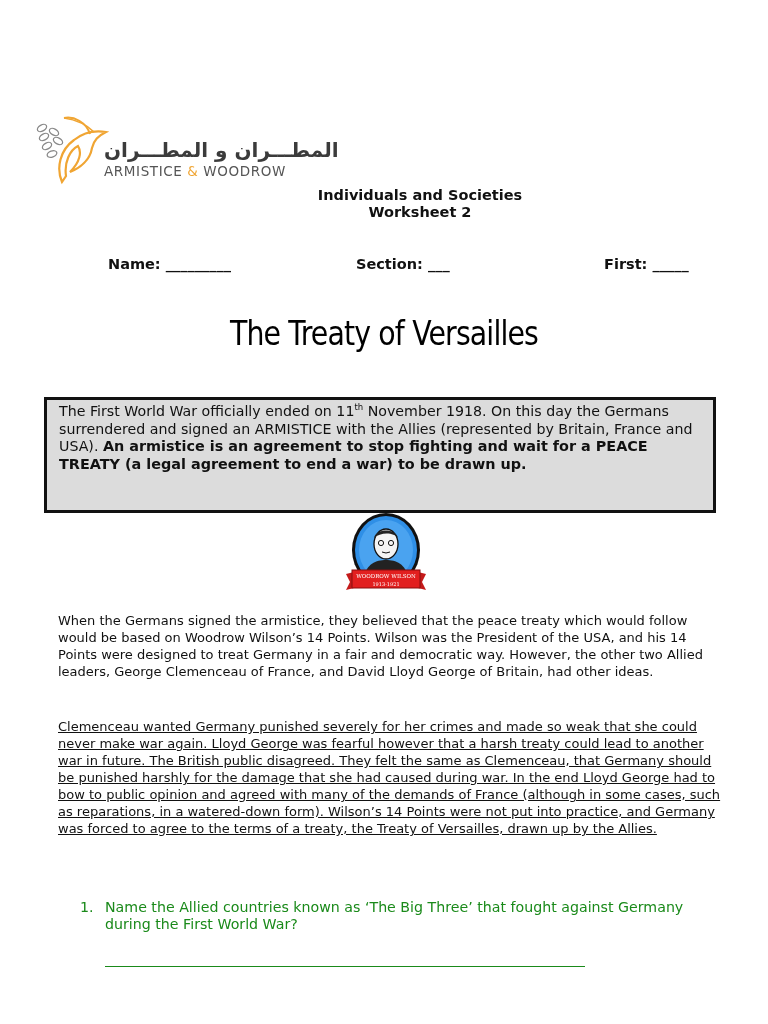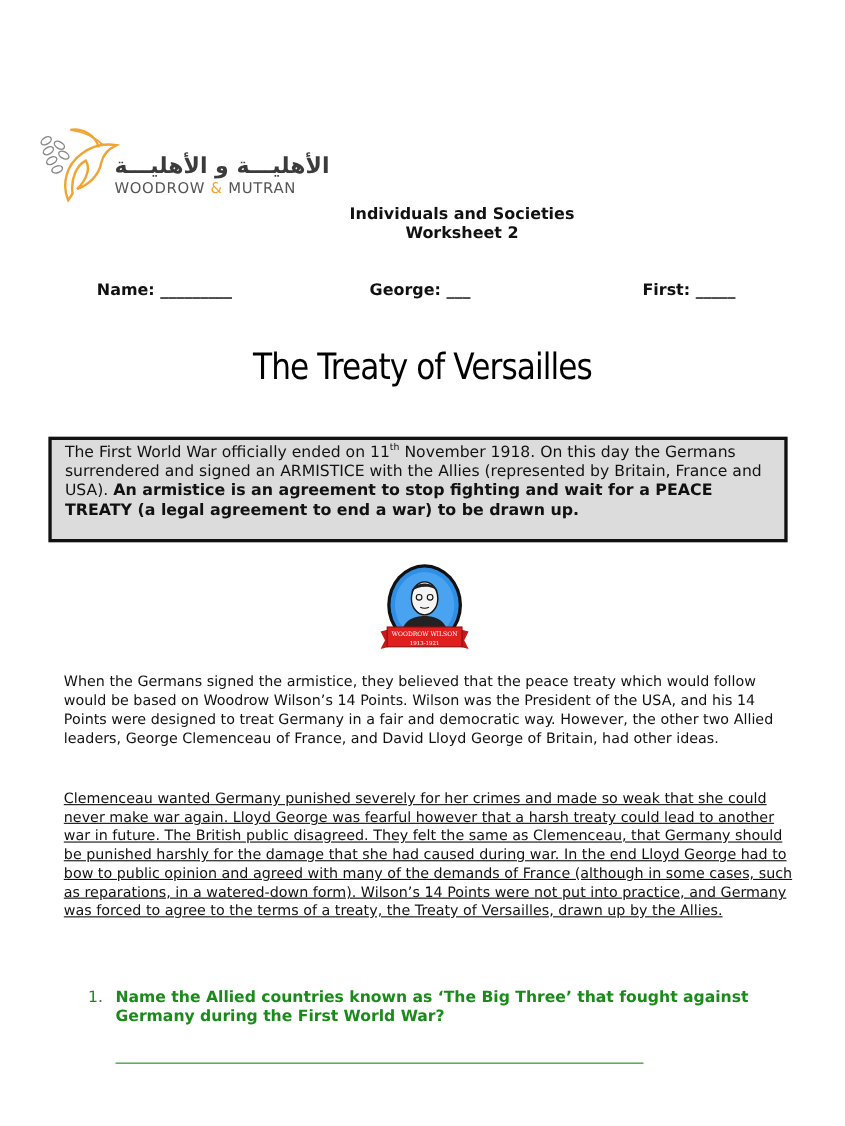--- a/index.html
+++ b/index.html
@@ -4,61 +4,61 @@
 <style>
   html, body { margin: 0; padding: 0; background: #ffffff; }
   body { width: 768px; height: 1024px; position: relative; overflow: hidden; font-family: "DejaVu Sans", sans-serif; color: #111; }
   .logo { position: absolute; left: 34px; top: 110px; width: 240px; height: 78px; }
   .logo-ar { position: absolute; left: 104px; top: 138px; font-size: 20px; color: #3b3b3b; font-weight: bold; font-family: "DejaVu Sans", sans-serif; letter-spacing: 0px; direction: rtl; }
   .logo-en { position: absolute; left: 104px; top: 163px; font-size: 13.5px; color: #555; letter-spacing: 0.6px; font-family: "DejaVu Sans", sans-serif; }
   .logo-en .amp { color: #f0a533; }
   .header { position: absolute; left: 0; top: 187px; width: 768px; text-align: center; font-weight: bold; font-size: 14.5px; line-height: 17px; padding-left: 36px; }
   .header sup { font-size: 9px; line-height: 0; }
   .fields { position: absolute; top: 256px; left: 88px; width: 610px; font-weight: bold; font-size: 14.5px; }
-  .fields span { position: absolute; white-space: pre; }
+  .fields span { position: absolute; white-space: pre; margin-left: 20px; }
   .title { position: absolute; top: 314px; left: 0; width: 768px; text-align: center; font-family: "DejaVu Sans", sans-serif; font-size: 33px; letter-spacing: -1px; transform: scaleX(0.86); transform-origin: center; color: #000; }
-  .intro-box { position: absolute; left: 44px; top: 397px; width: 672px; height: 96px; background: #dcdcdc; border: 3px solid #111; box-sizing: border-box; padding: 3px 12px; font-size: 14.2px; line-height: 17.5px; }
+  .intro-box { position: absolute; left: 44px; top: 397px; width: 672px; height: 116px; background: #dcdcdc; border: 3px solid #111; box-sizing: border-box; padding: 3px 12px; font-size: 14.2px; line-height: 17.5px; }
   .intro-box sup { font-size: 8.5px; line-height: 0; }
   .intro-box b { font-size: 14.4px; }
   .portrait { position: absolute; left: 344px; top: 512px; width: 84px; height: 92px; }
   .para { position: absolute; left: 58px; width: 670px; font-size: 13px; line-height: 17px; }
   .p1 { top: 612px; }
   .p2 { top: 718px; text-decoration: underline; }
   .question { position: absolute; left: 80px; top: 899px; width: 620px; color: #1a8a1a; font-size: 14.2px; line-height: 17px; }
   .question .num { position: absolute; left: 0; }
-  .question .txt { position: absolute; left: 25px; width: 590px; font-weight: bold; }
+  .question .txt { position: absolute; left: 25px; width: 590px; }
   .answer-line { position: absolute; left: 105px; top: 966px; width: 480px; border-bottom: 1px solid #1a8a1a; }
 </style>
 </head>
 <body>
 
 <div class="logo">
   <svg width="75" height="78" viewBox="0 0 75 78">
     <path d="M28 72 C 22 58, 26 40, 40 30 C 50 22, 60 20, 72 22 C 64 26, 60 30, 58 38 C 56 50, 46 58, 36 62 C 46 52, 48 42, 44 36 C 36 40, 30 52, 32 66 Z" fill="none" stroke="#f0a533" stroke-width="2.2"></path>
     <path d="M30 8 C 40 6, 52 12, 56 24" fill="none" stroke="#f0a533" stroke-width="2"></path>
     <path d="M30 8 C 44 10, 54 16, 60 22" fill="none" stroke="#f0a533" stroke-width="1.6"></path>
     <ellipse cx="8" cy="18" rx="5" ry="3" fill="none" stroke="#888" stroke-width="1.3" transform="rotate(-30 8 18)"></ellipse>
     <ellipse cx="10" cy="27" rx="5" ry="3" fill="none" stroke="#888" stroke-width="1.3" transform="rotate(-30 10 27)"></ellipse>
     <ellipse cx="13" cy="36" rx="5" ry="3" fill="none" stroke="#888" stroke-width="1.3" transform="rotate(-30 13 36)"></ellipse>
     <ellipse cx="18" cy="44" rx="5" ry="3" fill="none" stroke="#888" stroke-width="1.3" transform="rotate(-20 18 44)"></ellipse>
     <ellipse cx="20" cy="22" rx="5" ry="3" fill="none" stroke="#888" stroke-width="1.3" transform="rotate(30 20 22)"></ellipse>
     <ellipse cx="24" cy="31" rx="5" ry="3" fill="none" stroke="#888" stroke-width="1.3" transform="rotate(30 24 31)"></ellipse>
   </svg>
 </div>
-<div class="logo-ar">الأهليـــة و الأهليـــة</div>
-<div class="logo-en"><span>WOODROW</span> <span class="amp">&amp;</span> <span>MUTRAN</span></div>
+<div class="logo-ar">المطـــران و المطـــران</div>
+<div class="logo-en"><span>ARMISTICE</span> <span class="amp">&amp;</span> <span>WOODROW</span></div>
 
 <div class="header">
   <div>Individuals and Societies</div>
   <div>Worksheet 2</div>
 </div>
 
 <div class="fields">
   <span style="left:0">Name: _________</span>
-  <span style="left:248px">George: ___</span>
+  <span style="left:248px">Section: ___</span>
   <span style="left:496px">First: _____</span>
 </div>
 
 <div class="title">The Treaty of Versailles</div>
 
 <div class="intro-box">
   <span>The First World War officially ended on 11</span><sup>th</sup><span> November 1918. On this day the Germans surrendered and signed an ARMISTICE with the Allies (represented by Britain, France and USA). </span><b>An armistice is an agreement to stop fighting and wait for a PEACE TREATY (a legal agreement to end a war) to be drawn up.</b>
 </div>
 
 <div class="portrait">

